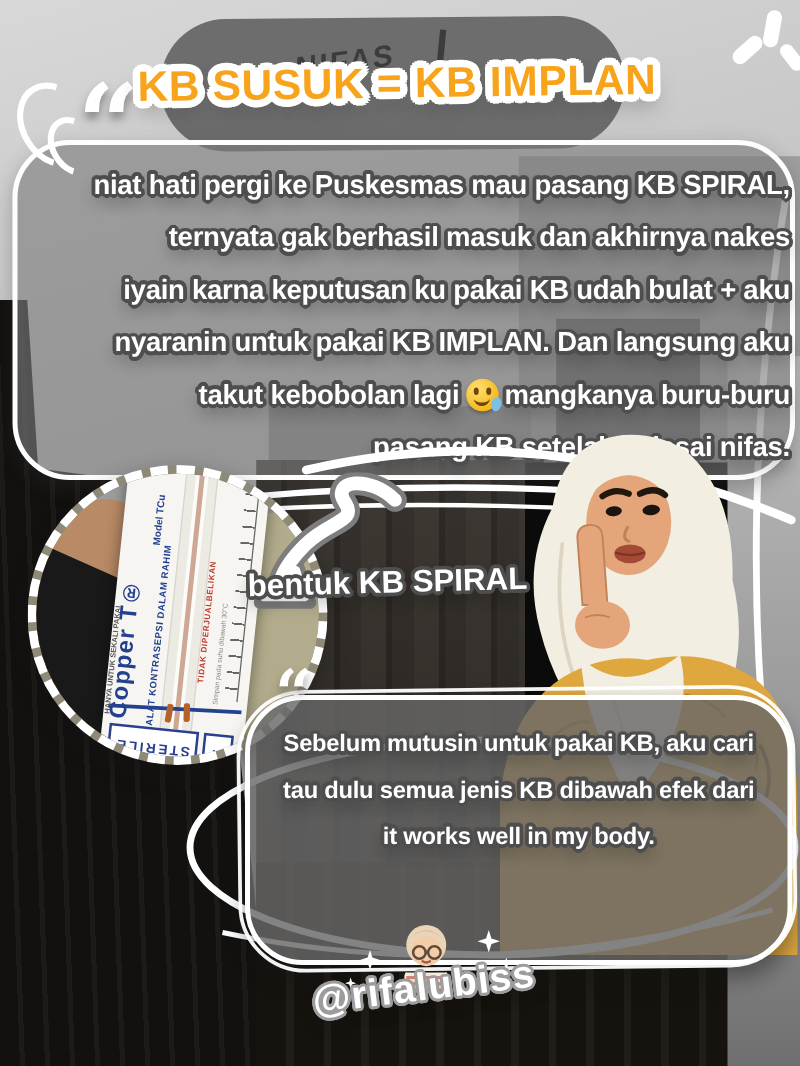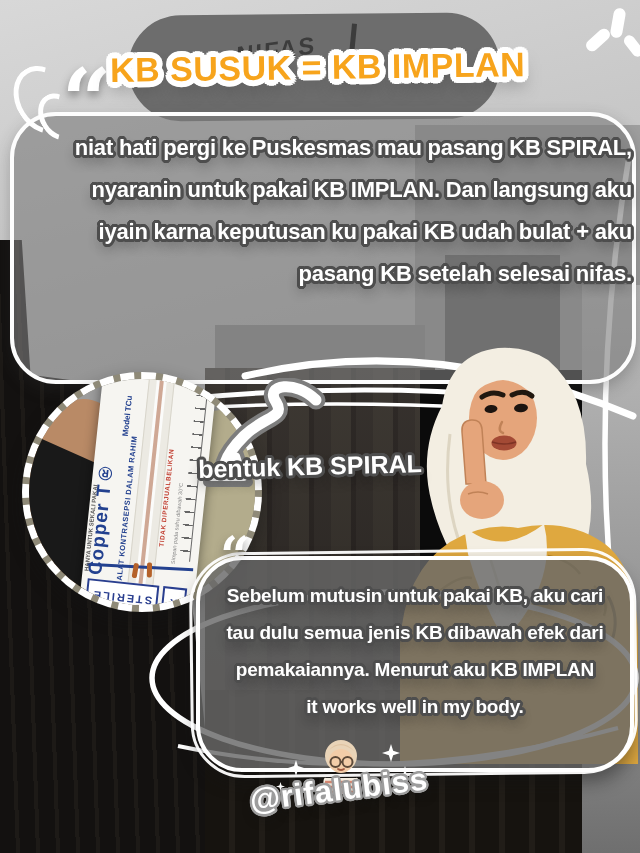--- a/index.html
+++ b/index.html
@@ -192,22 +192,26 @@
   <div class="abs arc arc2"></div>
   <div class="abs petal petal1"></div>
   <div class="abs petal petal2"></div>
   <div class="abs petal petal3"></div>
 
   <div class="abs title title-text">KB SUSUK = KB IMPLAN</div>
 
   <div class="abs main-bubble">
     <div class="main-lines o-gray">
       <div class="ln">niat hati pergi ke Puskesmas mau pasang KB SPIRAL,</div>
+      <div class="ln">ternyata gak berhasil masuk dan akhirnya nakes</div>
+      <div class="ln">iyain karna keputusan ku pakai KB udah bulat + aku</div>
       <div class="ln">nyaranin untuk pakai KB IMPLAN. Dan langsung aku</div>
-      <div class="ln">iyain karna keputusan ku pakai KB udah bulat + aku</div>
+      <div class="ln">
+        <span>takut kebobolan lagi</span><span class="emoji"><i class="tear"></i></span><span>mangkanya buru-buru</span>
+      </div>
       <div class="ln">pasang KB setelah selesai nifas.</div>
     </div>
   </div>
 
   <svg class="abs swirl-head" viewBox="0 0 455 150">
     <path d="M60 30 Q 250 -14 448 70" fill="none" stroke="#fff" stroke-width="7" stroke-linecap="round"></path>
     <path d="M8 52 Q 180 36 350 52" fill="none" stroke="#fff" stroke-width="5" stroke-linecap="round"></path>
     <path d="M8 62 Q 150 54 300 62" fill="none" stroke="#fff" stroke-width="3.5" stroke-linecap="round"></path>
   </svg>
   <svg class="abs swirl-right" viewBox="0 0 56 470">
@@ -285,21 +289,20 @@
   <svg class="abs swirl-loop" viewBox="0 0 492 205">
     <ellipse cx="246" cy="100" rx="242" ry="86" fill="none" stroke="#fff" stroke-width="5.5"></ellipse>
     <path d="M30 168 Q 240 212 470 150" fill="none" stroke="#fff" stroke-width="4"></path>
   </svg>
 
   <div class="abs bottom-bubble">
     <div class="quote quote-bottom">“</div>
     <div class="bottom-lines o-gray">
       <div class="ln">Sebelum mutusin untuk pakai KB, aku cari</div>
       <div class="ln">tau dulu semua jenis KB dibawah efek dari</div>
-      <div class="ln">pemakaiannya. Menurut aku KB IMPLAN</div>
       <div class="ln">it works well in my body.</div>
     </div>
   </div>
 
   <div class="abs star star1"></div>
   <div class="abs star star2"></div>
   <div class="abs star star3"></div>
   <div class="abs star star4"></div>
   <svg class="abs sticker" viewBox="0 0 88 78">
     <circle cx="45" cy="20" r="16" fill="#e9d4b8"></circle>

